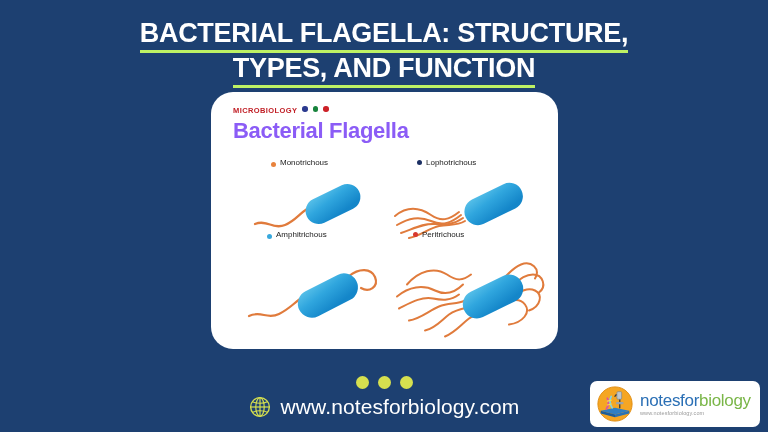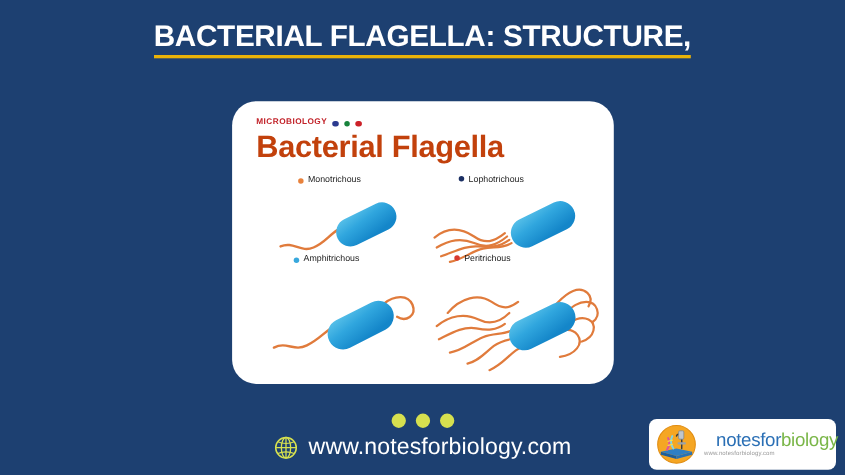--- a/index.html
+++ b/index.html
@@ -17,50 +17,50 @@
     text-align:center;
     color:#ffffff;
     font-weight:bold;
     font-size:27px;
     line-height:31px;
     letter-spacing:-0.3px;
   }
   .title .ln{display:block;}
   .title .u{
     display:inline-block;
-    border-bottom:3px solid #eab308;
+    border-bottom:3px solid #bef264;
     padding-bottom:1px;
   }
 
   
   .card{
     position:absolute;
     left:211px;top:92px;width:347px;height:257px;
     background:#ffffff;
     border-radius:22px;
   }
 
   .kicker{
     position:absolute;left:22px;top:14px;
-    display:flex;align-items:flex-end;gap:5px;
+    display:flex;align-items:flex-start;gap:5px;
   }
   .kicker .kicker-text{
     color:#c12027;
     font-size:7.5px;
     font-weight:bold;
     letter-spacing:0.4px;
   }
   .kicker .dot{width:5.5px;height:5.5px;border-radius:50%;display:inline-block;}
   .kicker .dot.d1{background:#2b3a8f;}
   .kicker .dot.d2{background:#17833c;}
   .kicker .dot.d3{background:#cc2128;}
 
   .card-title{
     position:absolute;left:22px;top:26px;
-    font-size:28px;font-weight:bold;color:#c2410c;
+    font-size:22px;font-weight:bold;color:#8b5cf6;
     letter-spacing:-0.3px;
   }
 
   
   .quad{position:absolute;}
   .q1{left:40px;top:66px;width:140px;height:82px;}
   .q2{left:182px;top:66px;width:150px;height:82px;}
   .q3{left:36px;top:138px;width:145px;height:100px;}
   .q4{left:178px;top:138px;width:160px;height:105px;}
 
@@ -95,31 +95,32 @@
 
   
   .logo{
     position:absolute;left:590px;top:381px;width:170px;height:46px;
     background:#ffffff;border-radius:7px;
     display:flex;align-items:center;gap:6px;padding-left:6px;
     box-sizing:border-box;
   }
   .logo .badge{width:38px;height:38px;flex:0 0 auto;}
   .logo .wordmark{line-height:1;}
-  .logo .wm1{font-size:17px;color:#2a6fb5;letter-spacing:-0.3px;margin-left:11px;}
+  .logo .wm1{font-size:17px;color:#2a6fb5;letter-spacing:-0.3px;}
   .logo .wm2{font-size:17px;color:#7ab648;letter-spacing:-0.3px;text-align:right;}
   .logo .wmsub{font-size:5.5px;color:#9a9a9a;letter-spacing:0.1px;margin-top:2px;}
 </style>
 </head>
 <body>
 
 <div class="stage">
 
   <div class="title">
     <span class="ln"><span class="u">BACTERIAL FLAGELLA: STRUCTURE,</span></span>
+    <span class="ln"><span class="u">TYPES, AND FUNCTION</span></span>
   </div>
 
   <div class="card">
 
     <div class="kicker">
       <span class="kicker-text">MICROBIOLOGY</span>
       <span class="dot d1"></span>
       <span class="dot d2"></span>
       <span class="dot d3"></span>
     </div>

